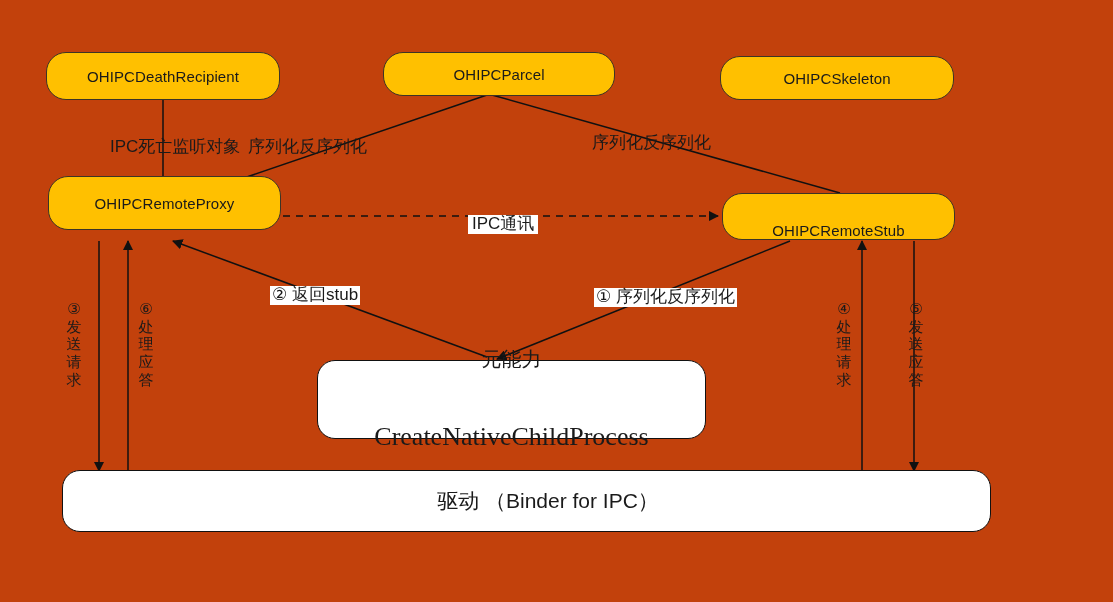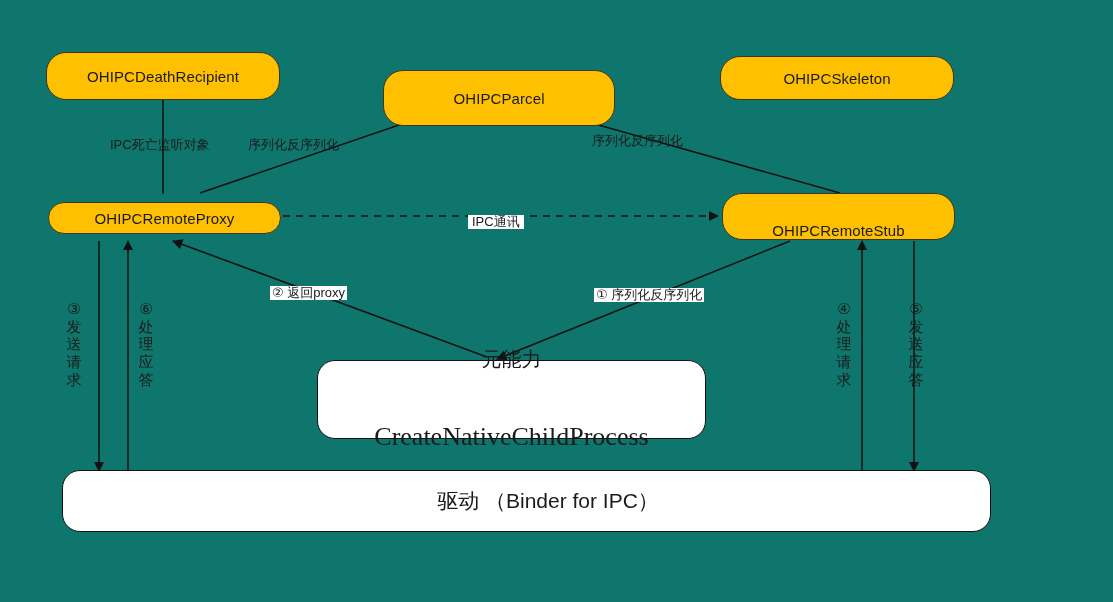--- a/index.html
+++ b/index.html
@@ -8,21 +8,21 @@
     padding: 0;
     background: #ffffff;
   }
   body {
     font-family: "Liberation Sans", "DejaVu Sans", sans-serif;
   }
   #canvas {
     position: relative;
     width: 1113px;
     height: 602px;
-    background: #0f766e;
+    background: #c2410c;
     overflow: hidden;
   }
   #wires {
     position: absolute;
     left: 0;
     top: 0;
     width: 1113px;
     height: 602px;
   }
   .node {
@@ -41,21 +41,21 @@
     font-size: 15px;
     letter-spacing: 0.1px;
   }
   .node-white {
     background: #ffffff;
     border: 1.6px solid #111111;
     border-radius: 18px;
   }
   .edge-label {
     position: absolute;
-    font-size: 13px;
+    font-size: 17px;
     color: #1a1a1a;
     white-space: nowrap;
     line-height: 1.1;
   }
   .vlabel {
     position: absolute;
     font-size: 15px;
     color: #1a1a1a;
     line-height: 1.18;
     text-align: center;
@@ -112,29 +112,29 @@
 
     <line x1="862" y1="471" x2="862" y2="241" stroke="#111111" stroke-width="1.5" marker-end="url(#arrow)"></line>
 
     <line x1="914" y1="241" x2="914" y2="471" stroke="#111111" stroke-width="1.5" marker-end="url(#arrow)"></line>
   </svg>
 
   <div class="node node-yellow" style="left:46px; top:52px; width:234px; height:48px;">
     <span>OHIPCDeathRecipient</span>
   </div>
 
-  <div class="node node-yellow" style="left:383px; top:52px; width:232px; height:56px;margin-top:18px;">
+  <div class="node node-yellow" style="left:383px; top:52px; width:232px; height:44px;">
     <span>OHIPCParcel</span>
   </div>
 
   <div class="node node-yellow" style="left:720px; top:56px; width:234px; height:44px;justify-content:center;">
     <span>OHIPCSkeleton</span>
   </div>
 
-  <div class="node node-yellow" style="left:48px; top:202px; width:233px; height:32px;">
+  <div class="node node-yellow" style="left:48px; top:176px; width:233px; height:54px;">
     <span>OHIPCRemoteProxy</span>
   </div>
 
   <div class="node node-yellow" style="left:722px; top:193px; width:233px; height:47px;align-items:flex-end;">
     <span>OHIPCRemoteStub</span>
   </div>
 
   <div class="node node-white" style="left:317px; top:360px; width:389px; height:79px; flex-direction:column;gap:48px;">
     <span class="center-box-text center-line-1">元能力</span>
     <span class="center-box-text center-line-2">CreateNativeChildProcess</span>
@@ -154,21 +154,21 @@
 
   <div class="edge-label" style="left:592px; top:134px;">
     <span>序列化反序列化</span>
   </div>
 
   <div class="edge-label" style="left:468px; top:215px; background:#ffffff; padding:0 4px;">
     <span>IPC通讯</span>
   </div>
 
   <div class="edge-label" style="left:270px; top:286px; background:#ffffff; padding:0 2px;">
-    <span>② 返回proxy</span>
+    <span>② 返回stub</span>
   </div>
 
   <div class="edge-label" style="left:594px; top:288px; background:#ffffff; padding:0 2px;">
     <span>① 序列化反序列化</span>
   </div>
 
   <div class="vlabel" style="left:64px; top:300px;">
     <span class="vnum">③</span>
     <span class="vch">发</span>
     <span class="vch">送</span>

